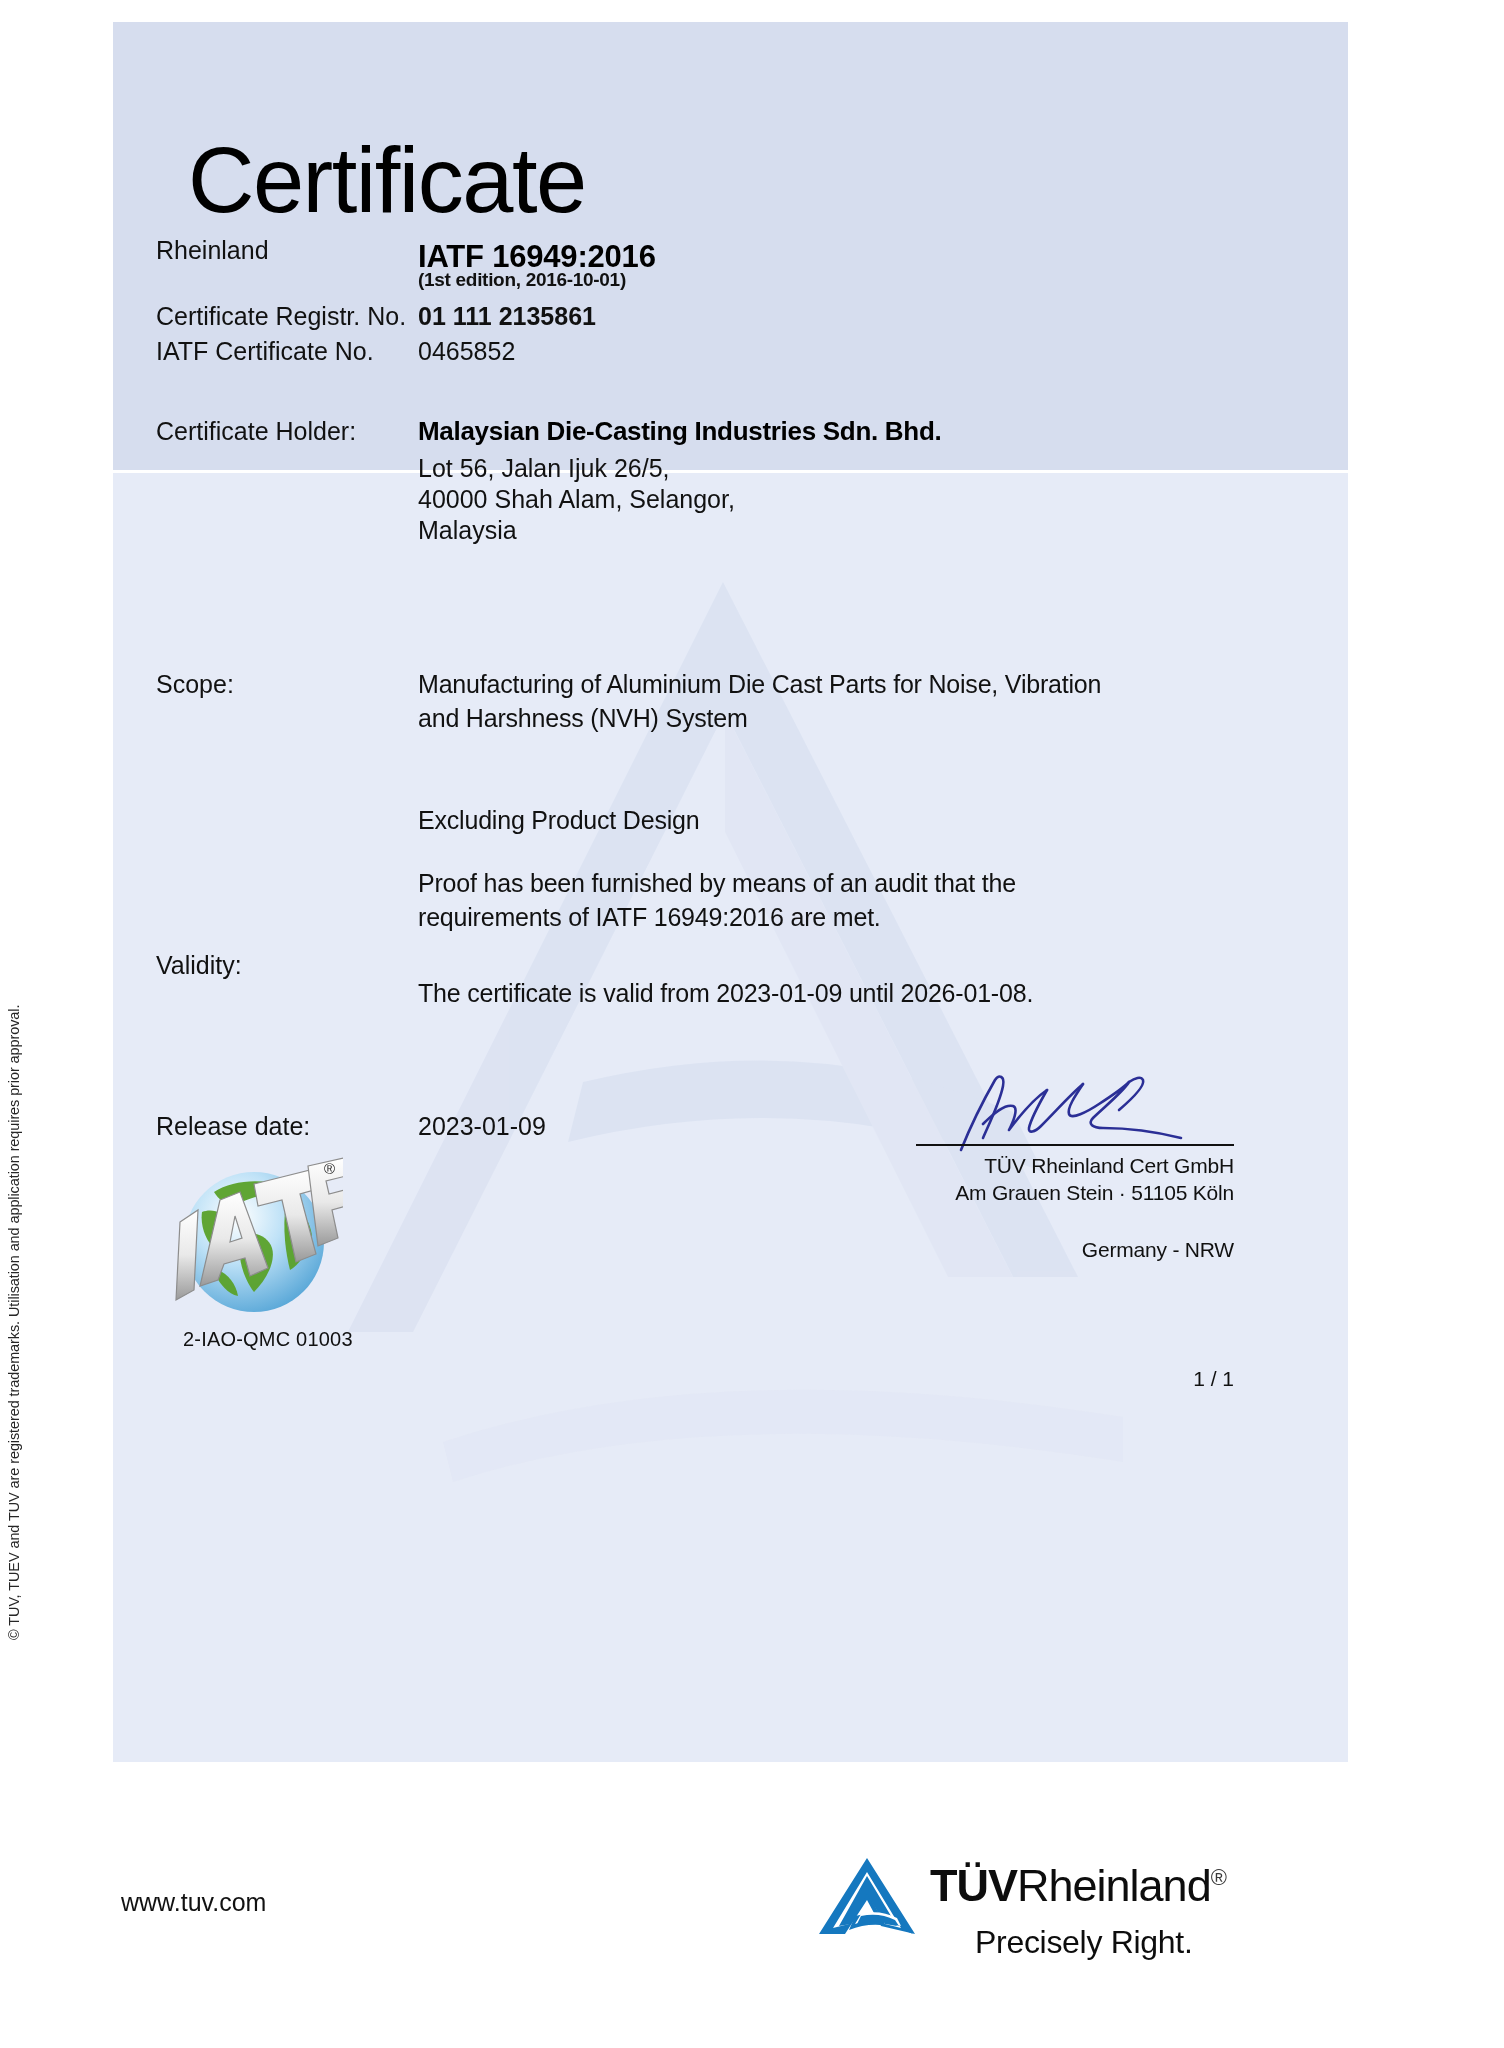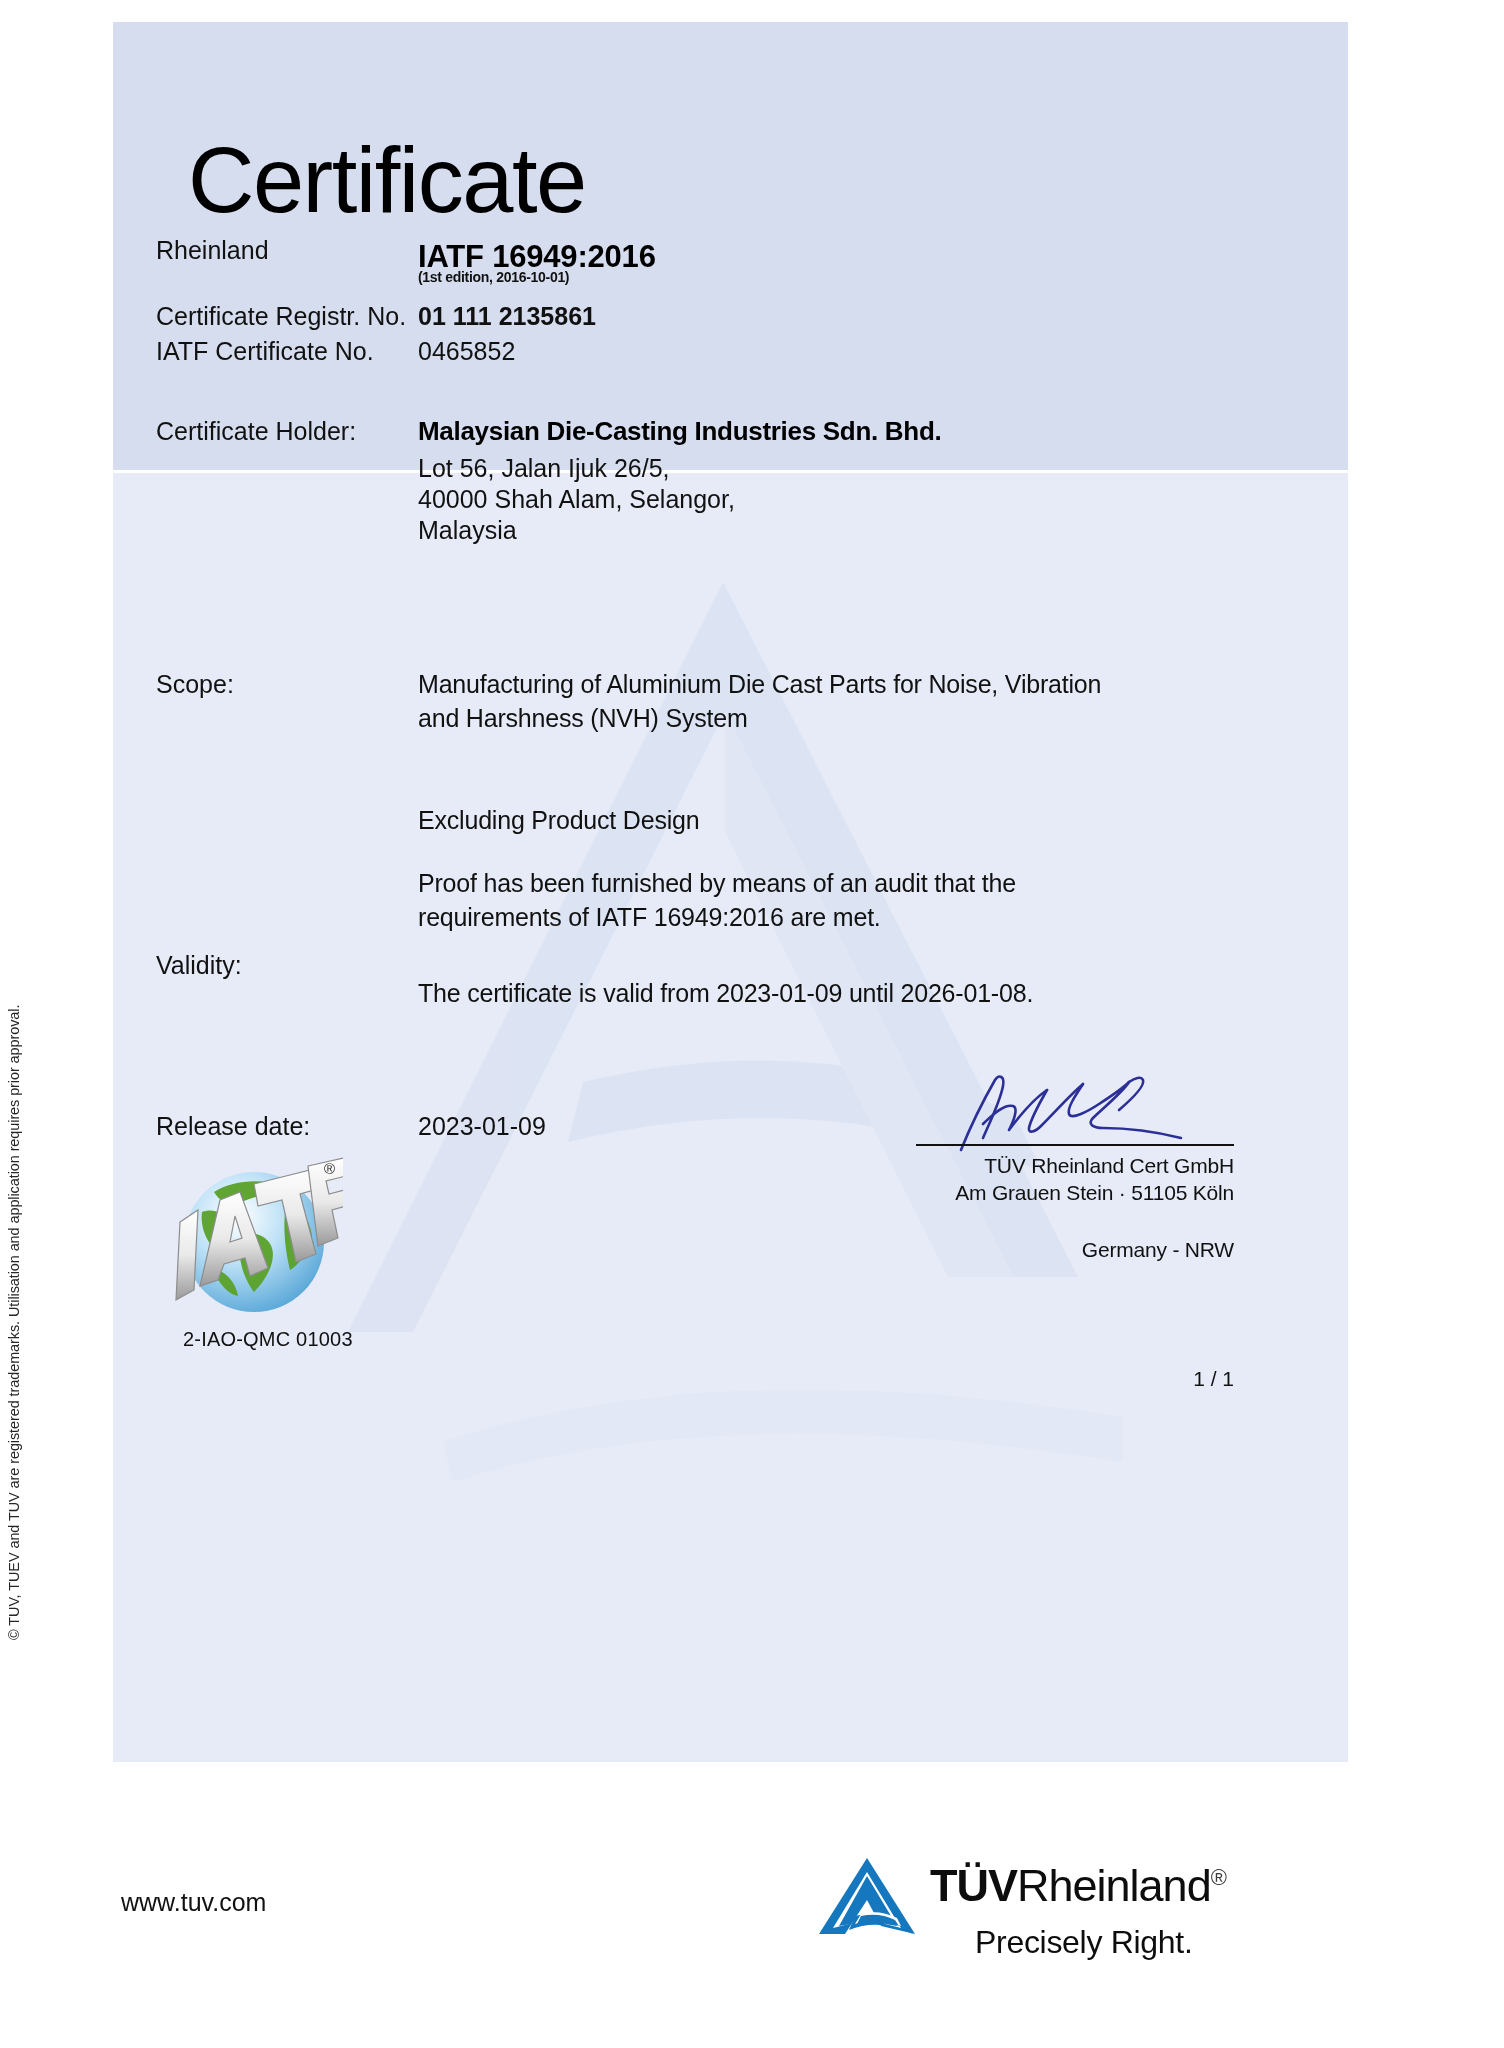--- a/index.html
+++ b/index.html
@@ -92,21 +92,21 @@
   .val {
     position: absolute;
     font-size: 25px;
     color: #111;
     white-space: nowrap;
   }
   .val.bold { font-weight: bold; }
 
   .sub-ed {
     position: absolute;
-    font-size: 14px;
+    font-size: 19px;
     font-weight: bold;
     color: #111;
     letter-spacing: -0.3px;
     white-space: nowrap;
   }
   .std-value {
     position: absolute;
     font-size: 31px;
     font-weight: bold;
     letter-spacing: -0.2px;

